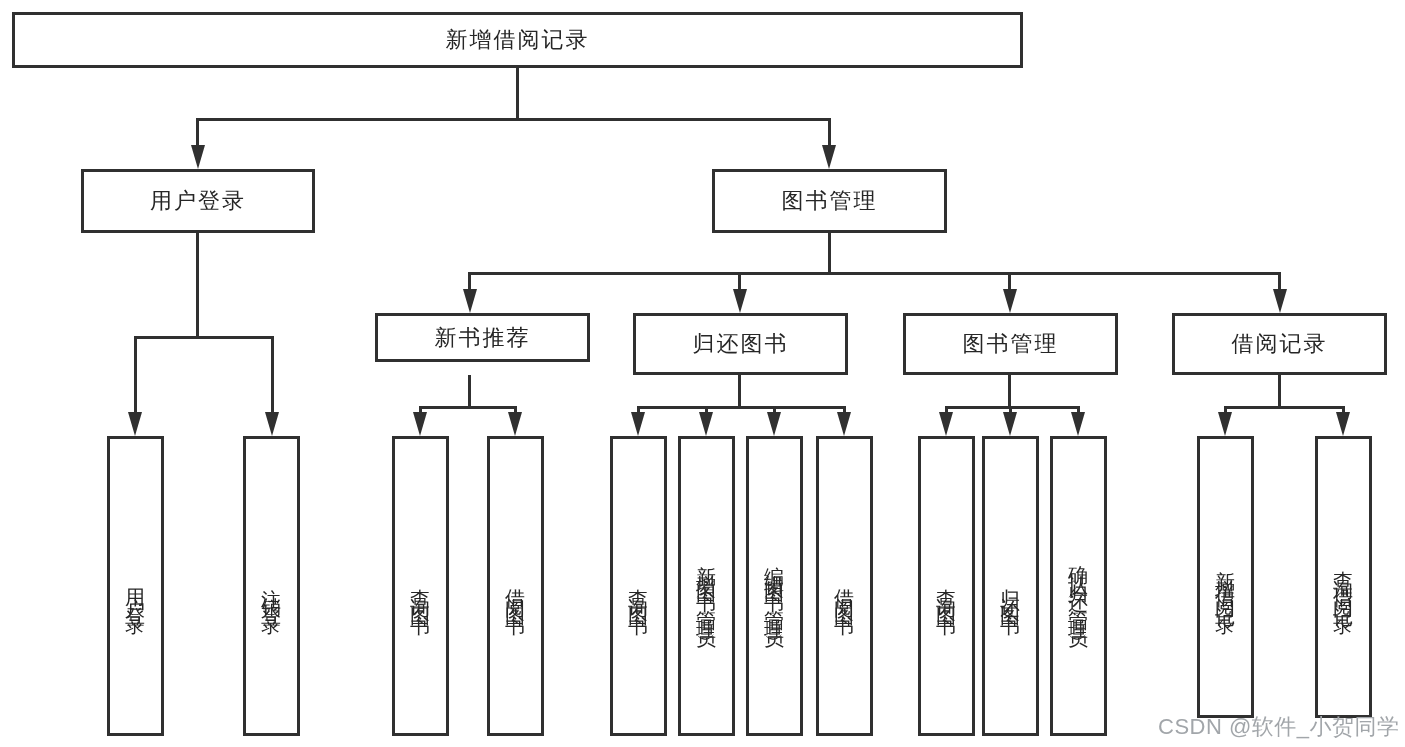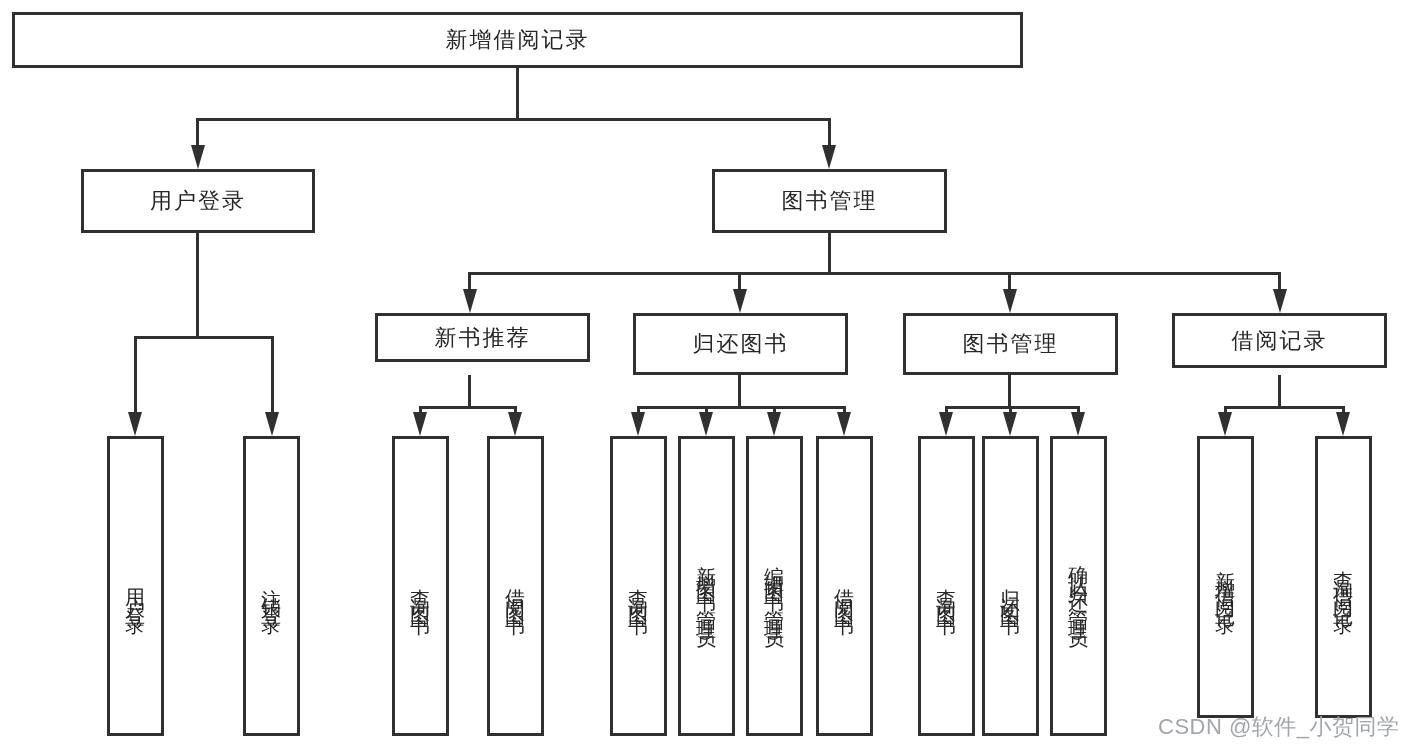--- a/index.html
+++ b/index.html
@@ -56,21 +56,21 @@
 
   <div class="hbox" style="left:375px; top:313px; width:215px; height:49px;">
     <span class="hlabel">新书推荐</span>
   </div>
   <div class="hbox" style="left:633px; top:313px; width:215px; height:62px;">
     <span class="hlabel">归还图书</span>
   </div>
   <div class="hbox" style="left:903px; top:313px; width:215px; height:62px;">
     <span class="hlabel">图书管理</span>
   </div>
-  <div class="hbox" style="left:1172px; top:313px; width:215px; height:55px;">
+  <div class="hbox" style="left:1172px; top:313px; width:215px; height:62px;">
     <span class="hlabel">借阅记录</span>
   </div>
 
   <div class="vbox" style="left:107px;">
     <span class="vlabel">用户登录</span>
   </div>
   <div class="vbox" style="left:243px;">
     <span class="vlabel">注销登录</span>
   </div>
 

